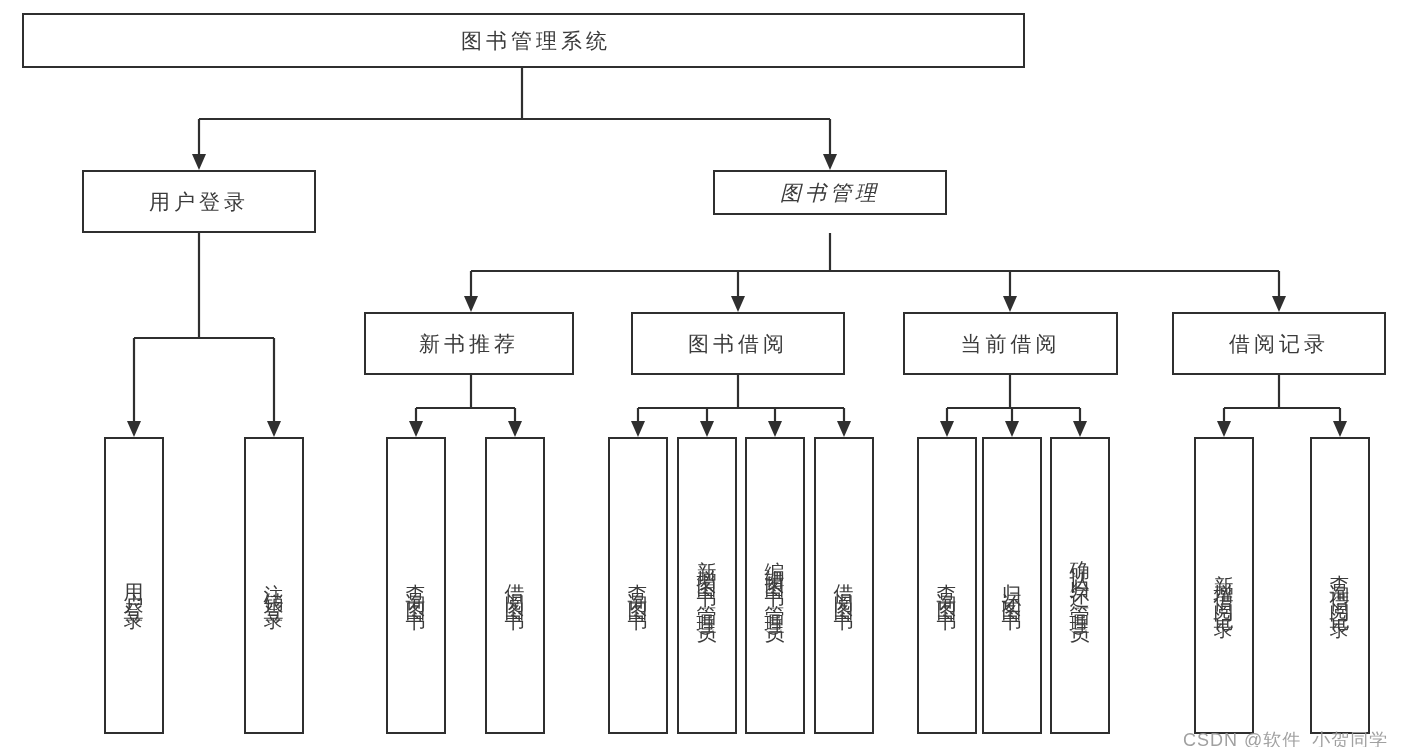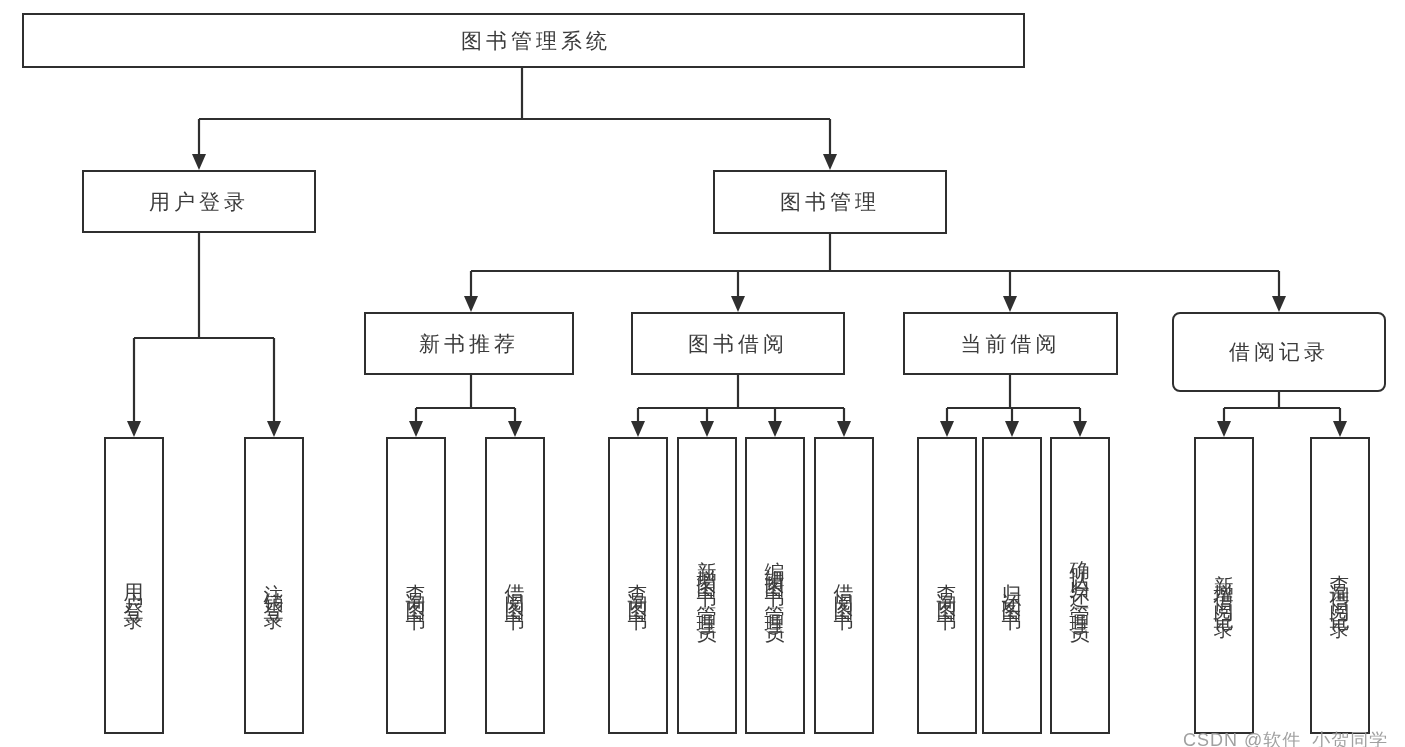--- a/index.html
+++ b/index.html
@@ -106,34 +106,34 @@
     </g>
   </svg>
 
   <div class="node" style="left:22px; top:13px; width:1003px; height:55px;padding-left:25px;">
     <span class="lbl">图书管理系统</span>
   </div>
 
   <div class="node" style="left:82px; top:170px; width:234px; height:63px;">
     <span class="lbl">用户登录</span>
   </div>
-  <div class="node" style="left:713px; top:170px; width:234px; height:64px;">
+  <div class="node" style="left:713px; top:170px; width:234px; height:45px;font-style:italic;">
     <span class="lbl">图书管理</span>
   </div>
 
   <div class="node" style="left:364px; top:312px; width:210px; height:63px;">
     <span class="lbl">新书推荐</span>
   </div>
   <div class="node" style="left:903px; top:312px; width:215px; height:63px;">
     <span class="lbl">当前借阅</span>
   </div>
   <div class="node" style="left:631px; top:312px; width:214px; height:63px;">
     <span class="lbl">图书借阅</span>
   </div>
-  <div class="node" style="left:1172px; top:312px; width:214px; height:80px;border-radius:8px;">
+  <div class="node" style="left:1172px; top:312px; width:214px; height:63px;">
     <span class="lbl">借阅记录</span>
   </div>
 
   <div class="node v" style="left:104px; top:437px; width:60px; height:297px;">
     <span class="lbl">用户登录</span>
   </div>
   <div class="node v" style="left:244px; top:437px; width:60px; height:297px;">
     <span class="lbl">注销登录</span>
   </div>
 

